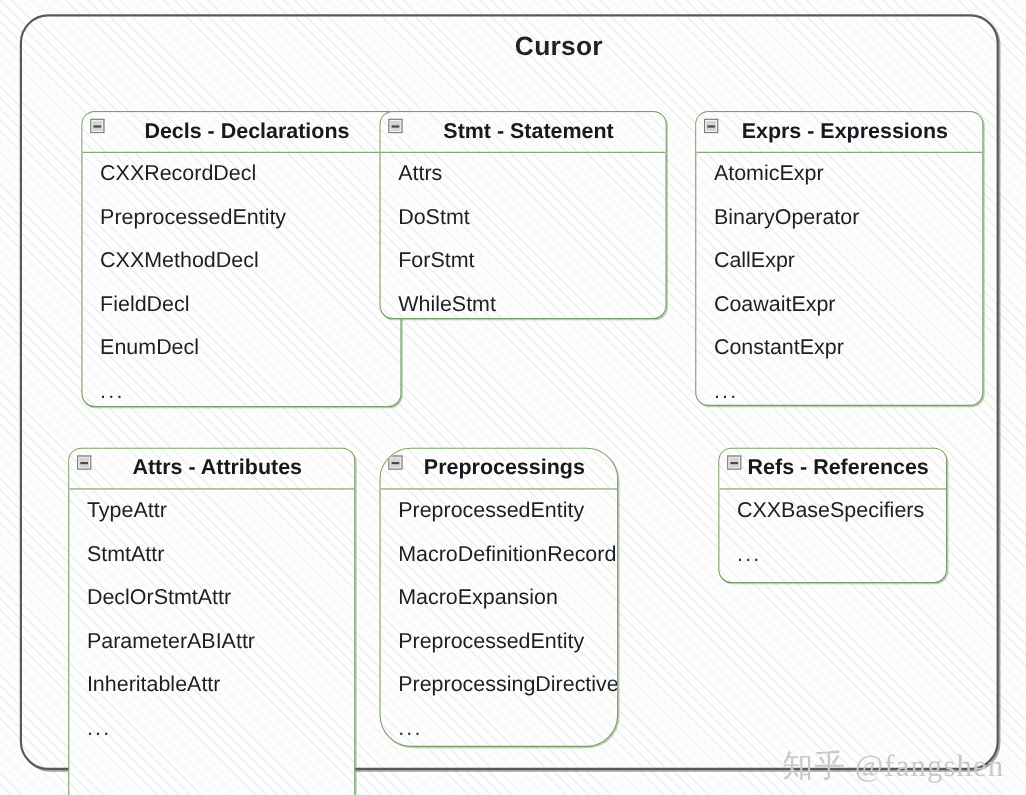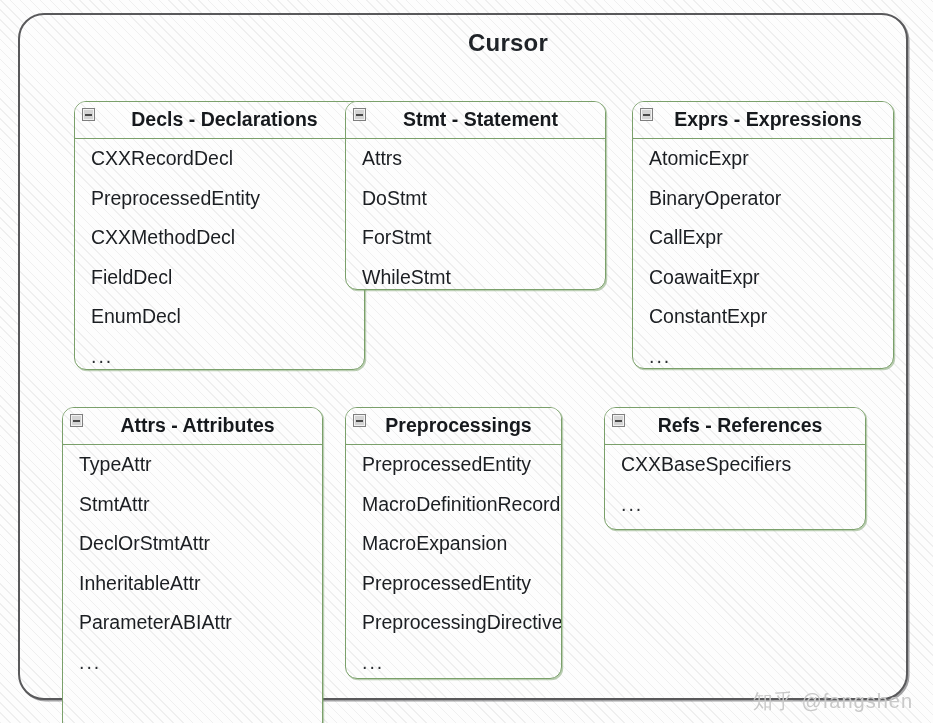--- a/index.html
+++ b/index.html
@@ -127,31 +127,31 @@
   .entry.ellipsis {
     letter-spacing: 2px;
     color: #2b2e32;
   }
 
   
   #box-decls          { left: 54px;  top: 86px;  width: 291px; height: 269px; }
   #box-stmt           { left: 325px; top: 86px;  width: 261px; height: 189px; }
   #box-exprs          { left: 612px; top: 86px;  width: 262px; height: 268px; }
   #box-attrs          { left: 42px;  top: 392px; width: 261px; height: 336px; }
-  #box-preprocessings { left: 325px; top: 392px; width: 217px; height: 272px; }
-  #box-refs           { left: 584px; top: 392px; width: 262px; height: 123px; }
+  #box-preprocessings { left: 325px; top: 392px; width: 217px; height: 272px; border-radius: 29px; }
+  #box-refs           { left: 633px; top: 392px; width: 208px; height: 123px; }
 
   
   #watermark {
     position: absolute;
     right: 20px;
     bottom: 8px;
-    font-size: 20px;
+    font-size: 28px;
     color: #c9c9c9;
-    font-family: Liberation Sans, sans-serif;
+    font-family: Liberation Serif, serif;
     letter-spacing: 1px;
     white-space: nowrap;
     user-select: none;
   }
 </style>
 </head>
 <body>
 
 <div id="diagram-canvas" class="hatch">
 
@@ -205,22 +205,22 @@
 
     <div id="box-attrs" class="group-box hatch">
       <div class="group-header hatch">
         <span class="collapse-icon"></span>
         <span class="group-title">Attrs - Attributes</span>
       </div>
       <div class="group-body">
         <div class="entry">TypeAttr</div>
         <div class="entry">StmtAttr</div>
         <div class="entry">DeclOrStmtAttr</div>
+        <div class="entry">ParameterABIAttr</div>
         <div class="entry">InheritableAttr</div>
-        <div class="entry">ParameterABIAttr</div>
         <div class="entry ellipsis">...</div>
       </div>
     </div>
 
     <div id="box-preprocessings" class="group-box hatch">
       <div class="group-header hatch">
         <span class="collapse-icon"></span>
         <span class="group-title">Preprocessings</span>
       </div>
       <div class="group-body">

